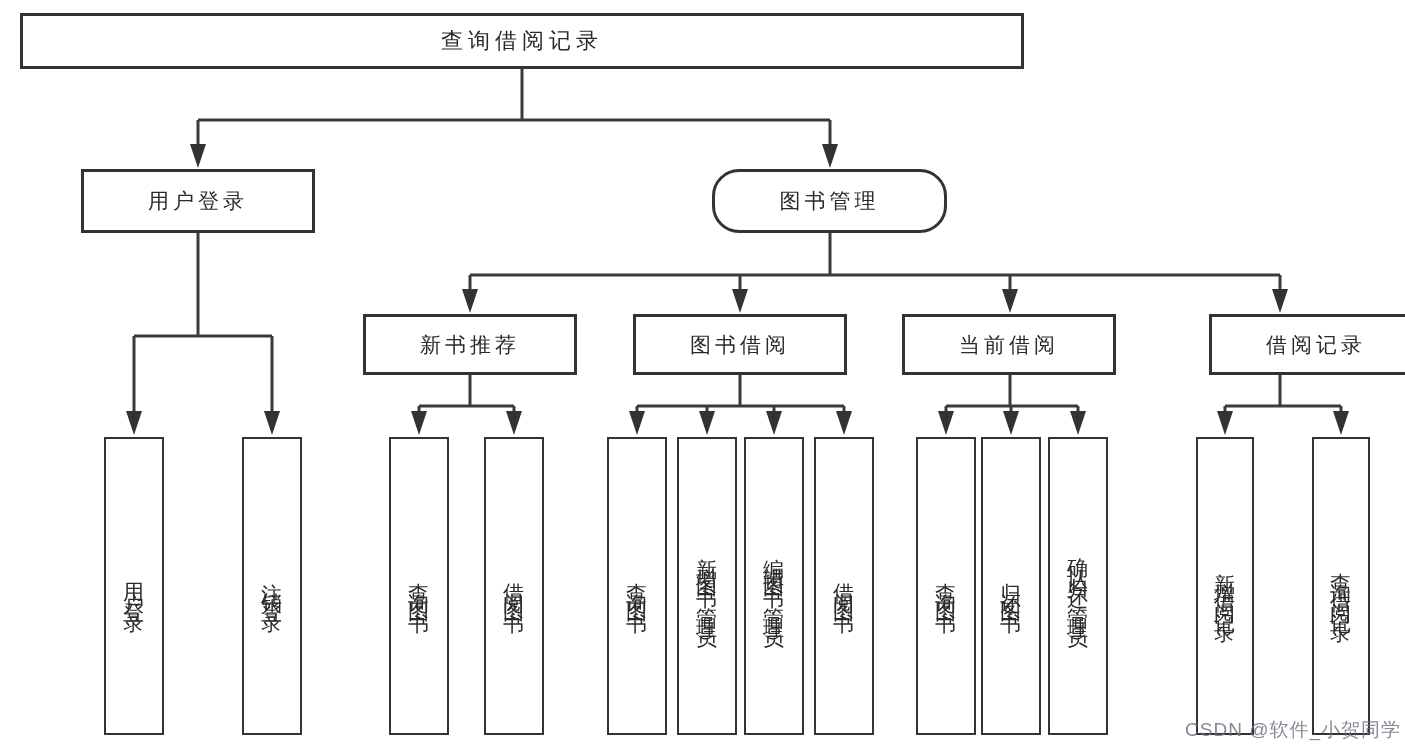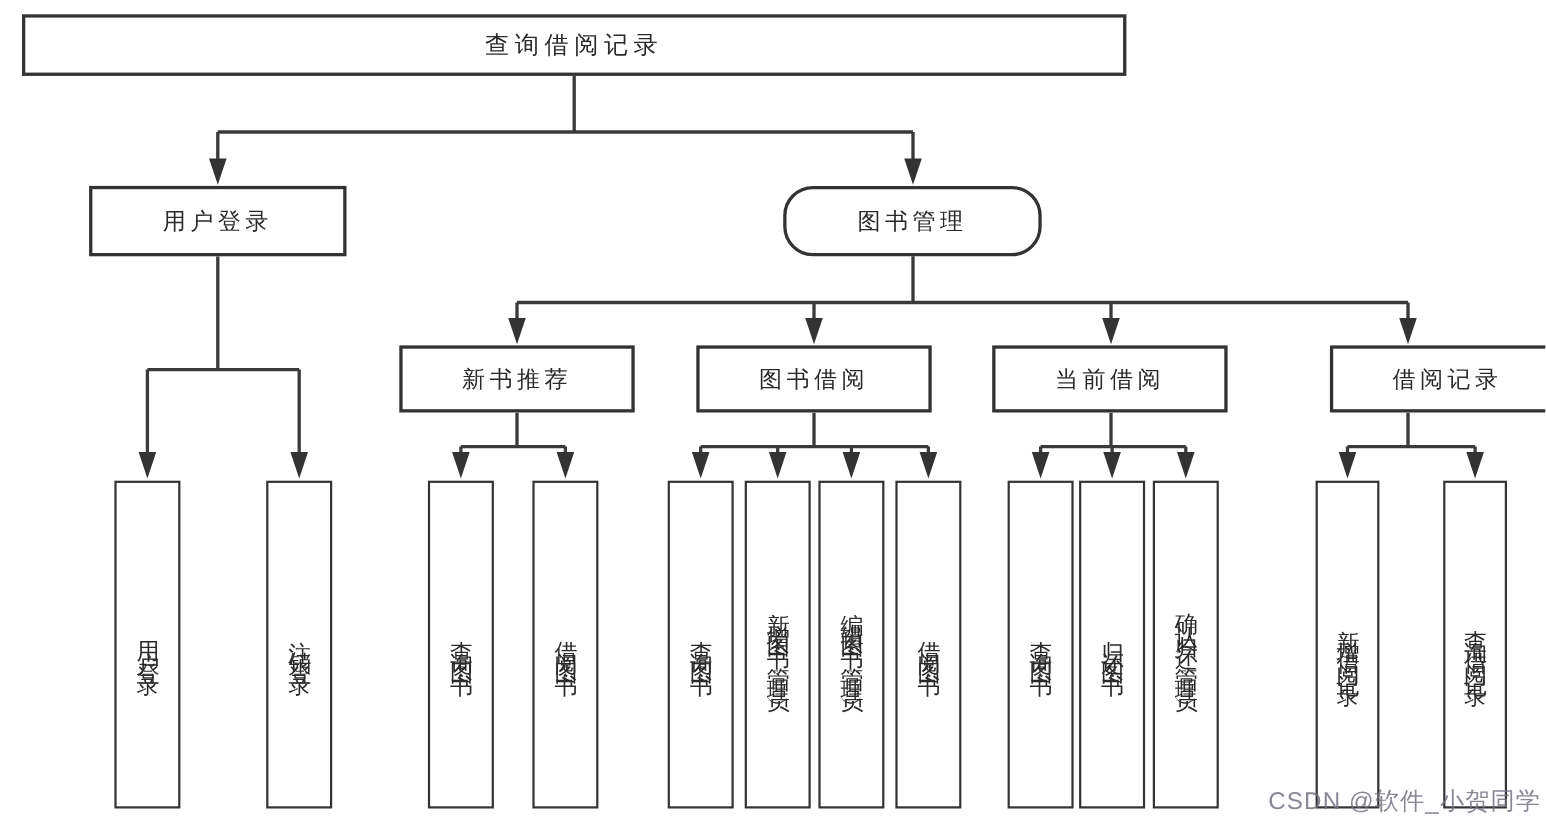--- a/index.html
+++ b/index.html
@@ -48,21 +48,21 @@
     text-orientation: mixed;
     font-size: 21px;
     letter-spacing: 10px;
     line-height: 1;
     white-space: nowrap;
   }
   .watermark {
     position: absolute;
     right: 4px;
     bottom: 4px;
-    font-size: 22px;
+    font-size: 19px;
     color: rgba(115, 115, 130, 0.85);
     letter-spacing: 1px;
     z-index: 5;
     white-space: nowrap;
   }
   svg .wire {
     stroke: #3a3a3a;
     stroke-width: 3;
     fill: none;
   }

